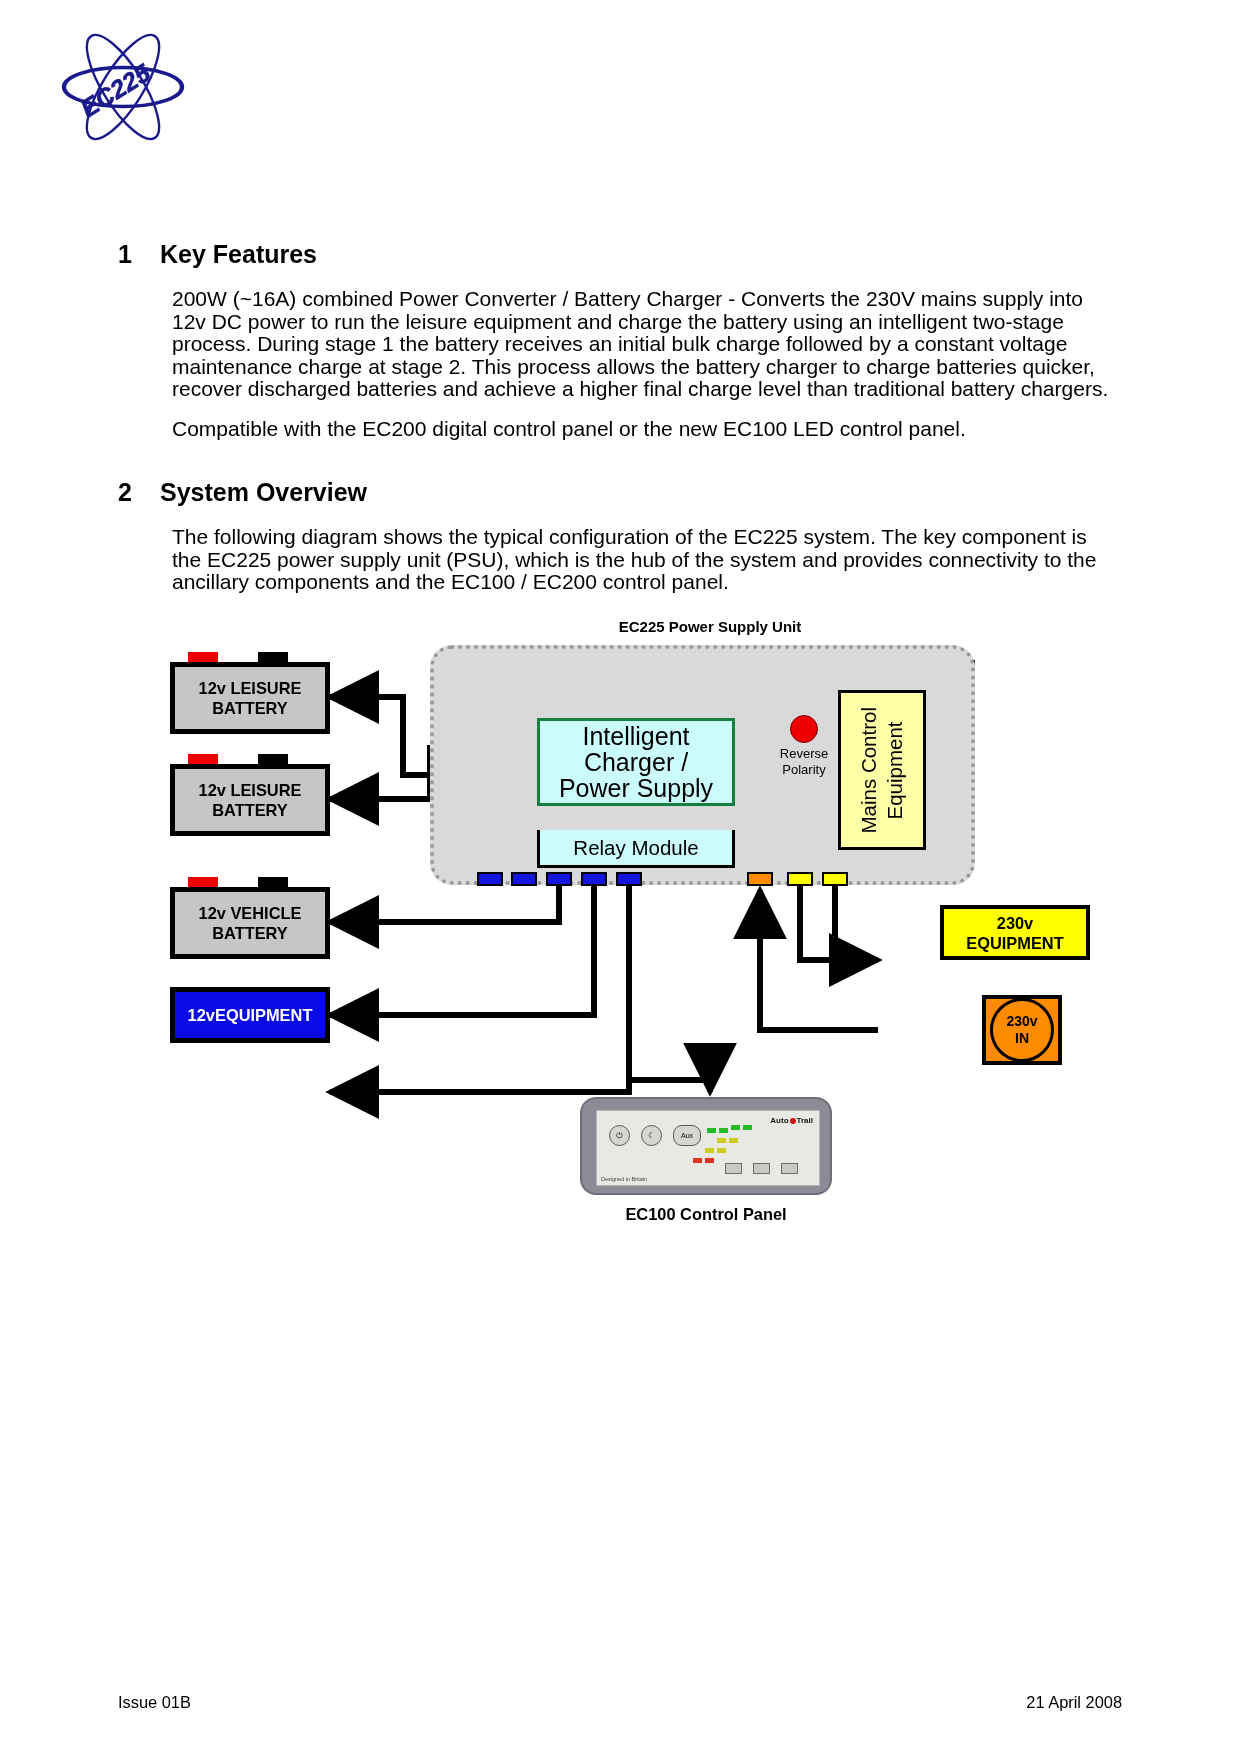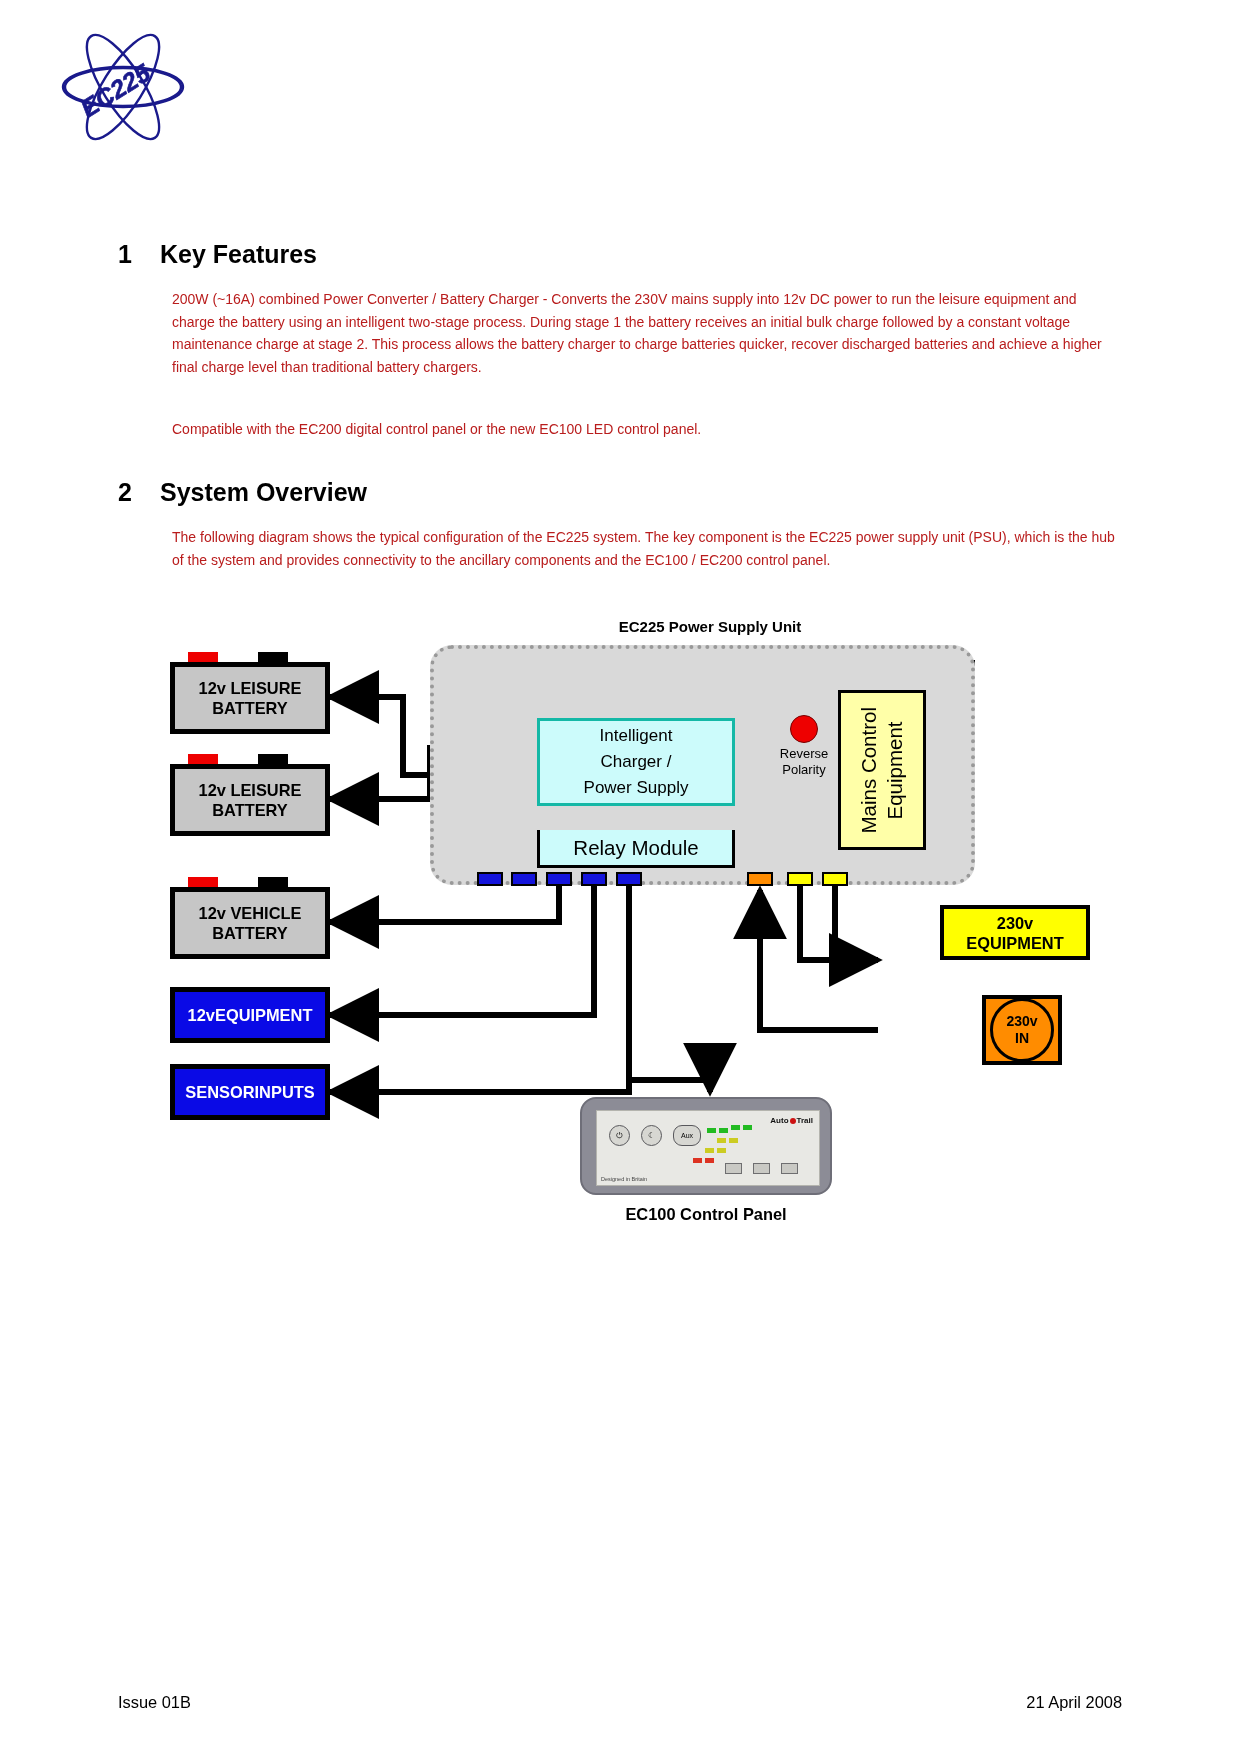--- a/index.html
+++ b/index.html
@@ -18,42 +18,42 @@
     text-align:center;color:#1a1a8c;font-weight:bold;font-size:29px;
     letter-spacing:-0.2px;
   }
 
   
   .sec-head{
     position:absolute;font-weight:bold;font-size:25px;color:#000;
   }
   .sec-num{position:absolute;font-weight:bold;font-size:25px;}
   .body-p{
-    position:absolute;font-size:14px;line-height:22.6px;color:#b91c1c;
+    position:absolute;font-size:21px;line-height:22.6px;color:#000000;
     text-align:left;
   }
 
   
   .diagram{position:absolute;left:0px;top:600px;width:1240px;height:660px;}
 
   .psu-box{
     position:absolute;left:430px;top:45px;width:545px;height:240px;
     background:#d9d9d9;border:4px dotted #999;border-radius:22px;
     box-sizing:border-box;
   }
   .psu-caption{
     position:absolute;left:500px;top:18px;width:420px;text-align:center;
     font-weight:bold;font-size:15px;
   }
 
   .charger{
     position:absolute;left:537px;top:118px;width:198px;height:88px;
-    background:#ccfbfb;border:3px solid #14b8a6;box-sizing:border-box;
-    display:flex;align-items:center;justify-content:center;
-    text-align:center;font-size:17px;line-height:26px;
+    background:#ccfbfb;border:3px solid #15803d;box-sizing:border-box;
+    display:flex;align-items:center;justify-content:center;
+    text-align:center;font-size:25px;line-height:26px;
   }
   .relay{
     position:absolute;left:537px;top:214px;width:198px;height:38px;
     background:#ccfbfb;border:3px solid #000;border-top:none;box-sizing:border-box;
     display:flex;align-items:center;justify-content:center;
     font-size:20.5px;
     margin-top:16px;
   }
 
   .mains-ctl{
@@ -289,24 +289,20 @@
     <div class="bat" style="left:170px;top:287px;">
       <div>12v VEHICLE</div>
       <div>BATTERY</div>
     </div>
 
     <div class="eqbox" style="left:170px;top:387px;">
       <div>12v</div>
       <div>EQUIPMENT</div>
     </div>
 
-    <div class="eqbox" style="left:170px;top:464px;">
-      <div>SENSOR</div>
-      <div>INPUTS</div>
-    </div>
 
     <div class="ybox" style="left:940px;top:305px;">
       <div>230v</div>
       <div>EQUIPMENT</div>
     </div>
 
     <div class="inlet" style="left:982px;top:395px;">
       <div class="circ">
         <div>230v</div>
         <div>IN</div>

